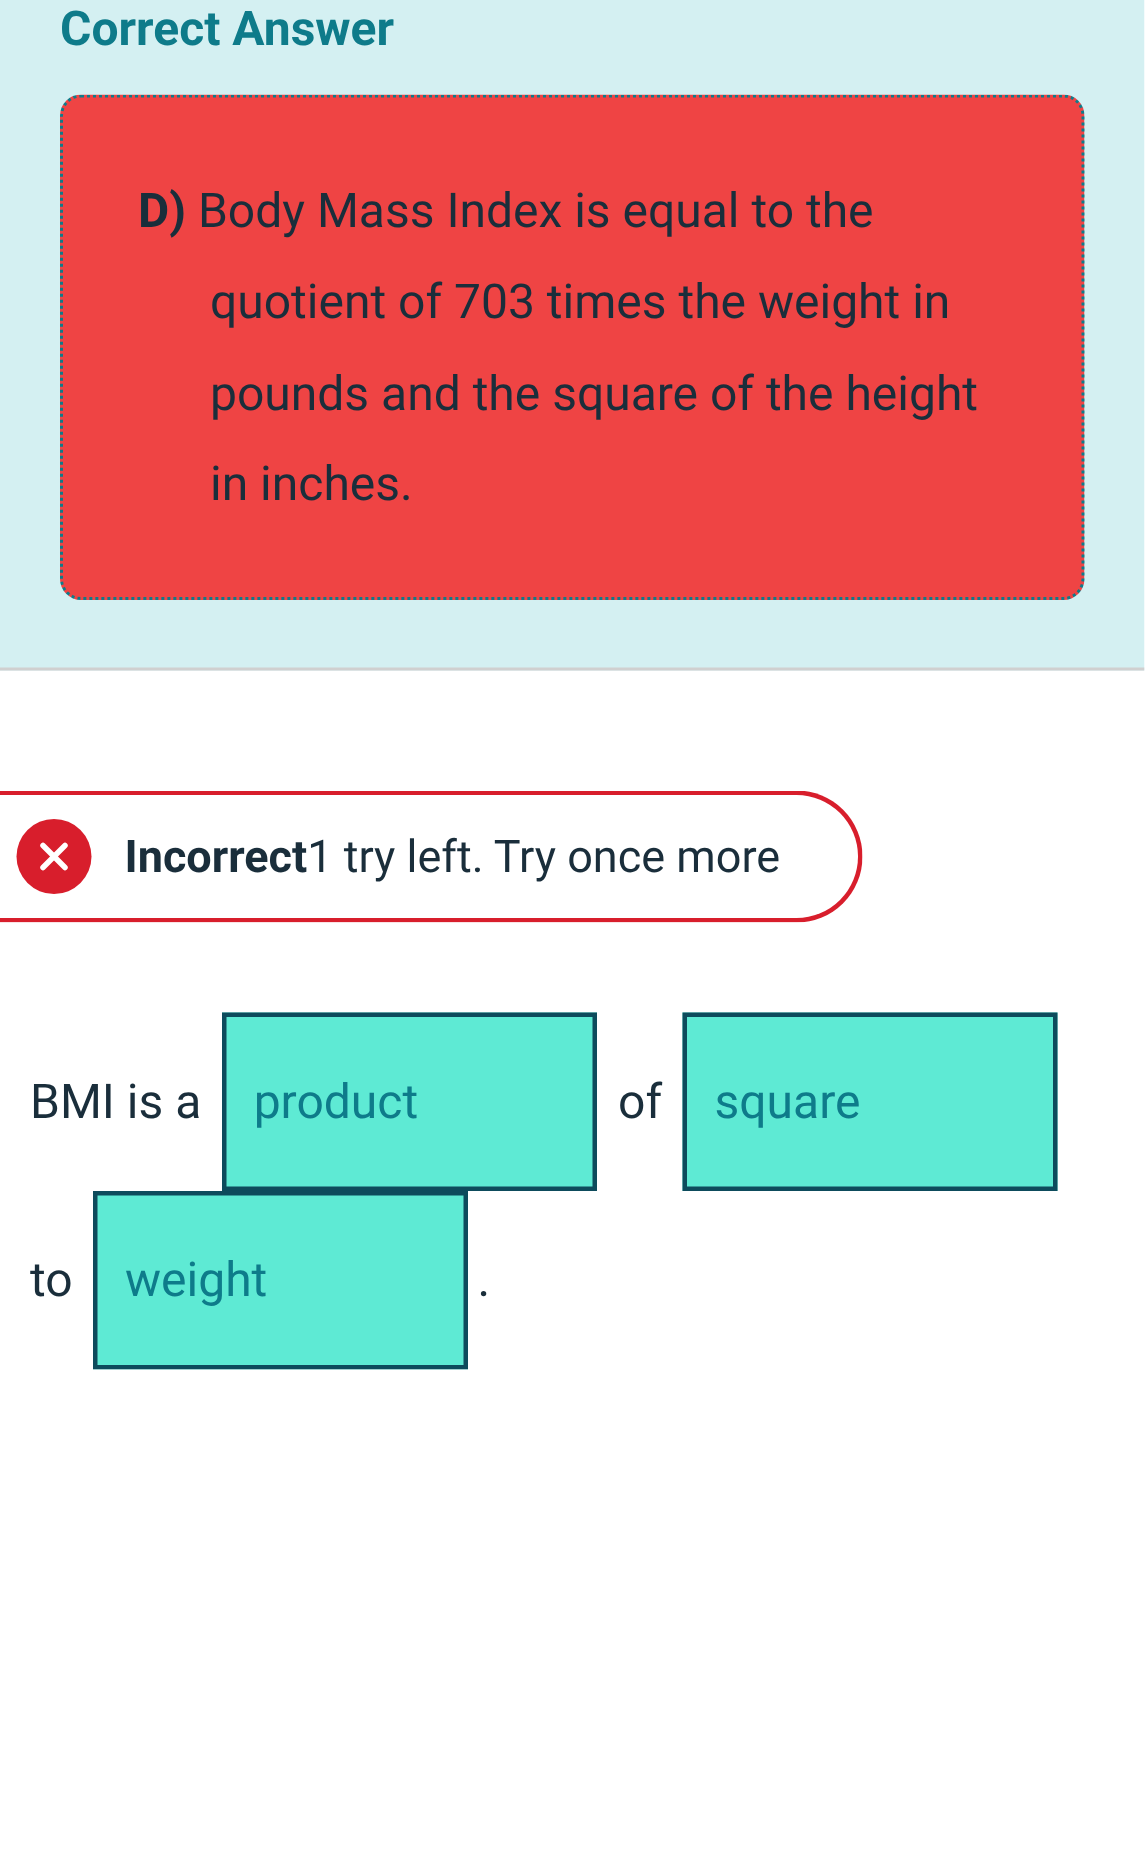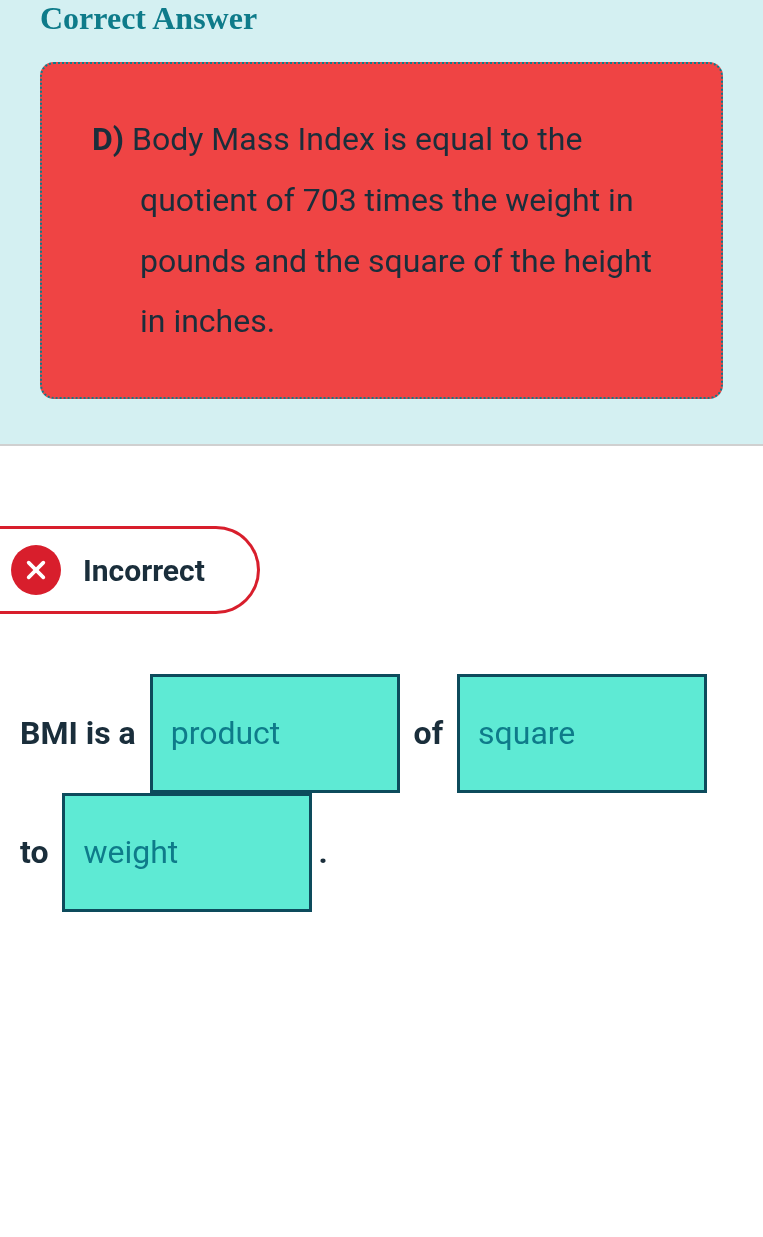--- a/index.html
+++ b/index.html
@@ -13,21 +13,20 @@
     background: #d4f0f2;
     padding: 0 40px 45px 40px;
     border-bottom: 2px solid #d0d0d0;
   }
   .correct-heading {
     font-size: 32px;
     font-weight: 700;
     color: #0e7b8a;
     padding-bottom: 25px;
     padding-top: 0;
-    font-family: Liberation Serif, serif;
   }
   .answer-box {
     border: 2px dotted #0e7b8a;
     border-radius: 14px;
     background: #ef4444;
     padding: 45px 50px 45px 50px;
   }
   .answer-text {
     font-size: 32px;
     line-height: 1.9;
@@ -104,21 +103,21 @@
     display: inline-block;
     border: 3px solid #0d4b5c;
     color: #0e7b8a;
     font-size: 32px;
     padding: 10px 18px;
     min-width: 250px;
     vertical-align: middle;
     margin: 0 6px;
     background: #5eead4;
   }
-  .sentence-text { vertical-align: middle; font-weight: bold; }
+  .sentence-text { vertical-align: middle; }
 </style>
 </head>
 <body>
 
 <div class="correct-section">
   <div class="correct-heading">Correct Answer</div>
   <div class="answer-box">
     <div class="answer-text">
       <span class="answer-indent">
         <span class="answer-label">D)</span>
@@ -132,20 +131,21 @@
 
   <div class="feedback-pill">
     <div class="x-circle">
       <svg viewBox="0 0 24 24" fill="none" stroke="white" stroke-width="4" stroke-linecap="round">
         <line x1="4" y1="4" x2="20" y2="20"></line>
         <line x1="20" y1="4" x2="4" y2="20"></line>
       </svg>
     </div>
     <div class="feedback-text">
       <div class="feedback-title">Incorrect</div>
+      <div class="feedback-sub">1 try left. Try once more</div>
     </div>
   </div>
 
   <div class="sentence">
     <span class="sentence-text">BMI is a</span>
     <span class="blank">product</span>
     <span class="sentence-text">of</span>
     <span class="blank">square</span>
     <span class="sentence-text">to</span>
     <span class="blank">weight</span><span class="sentence-text">.</span>

